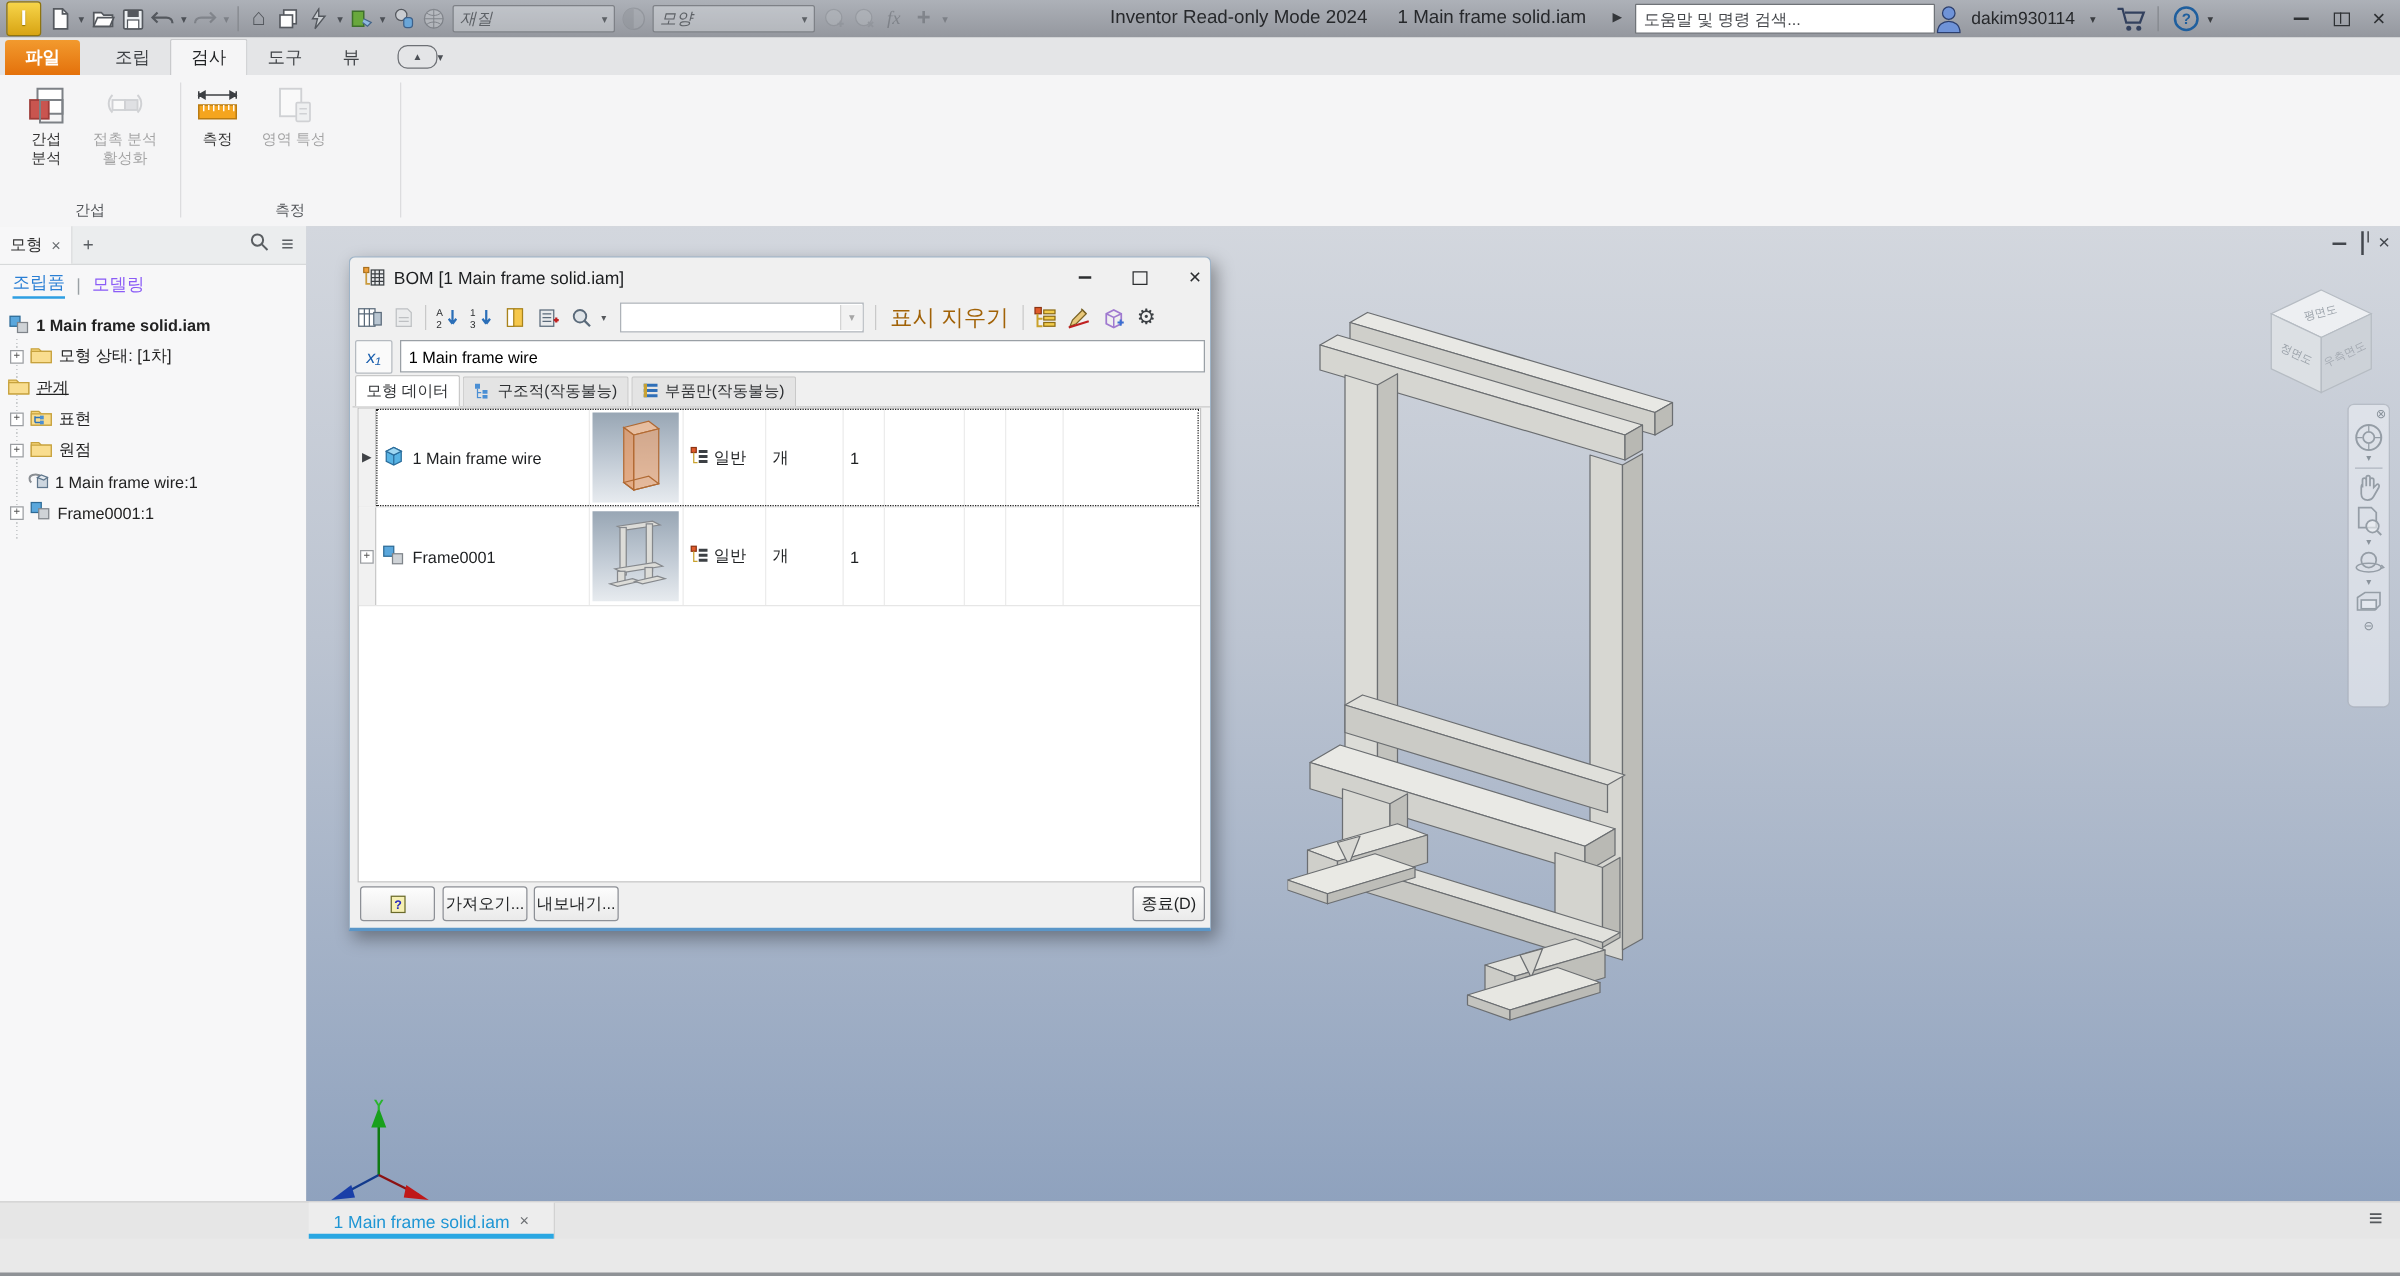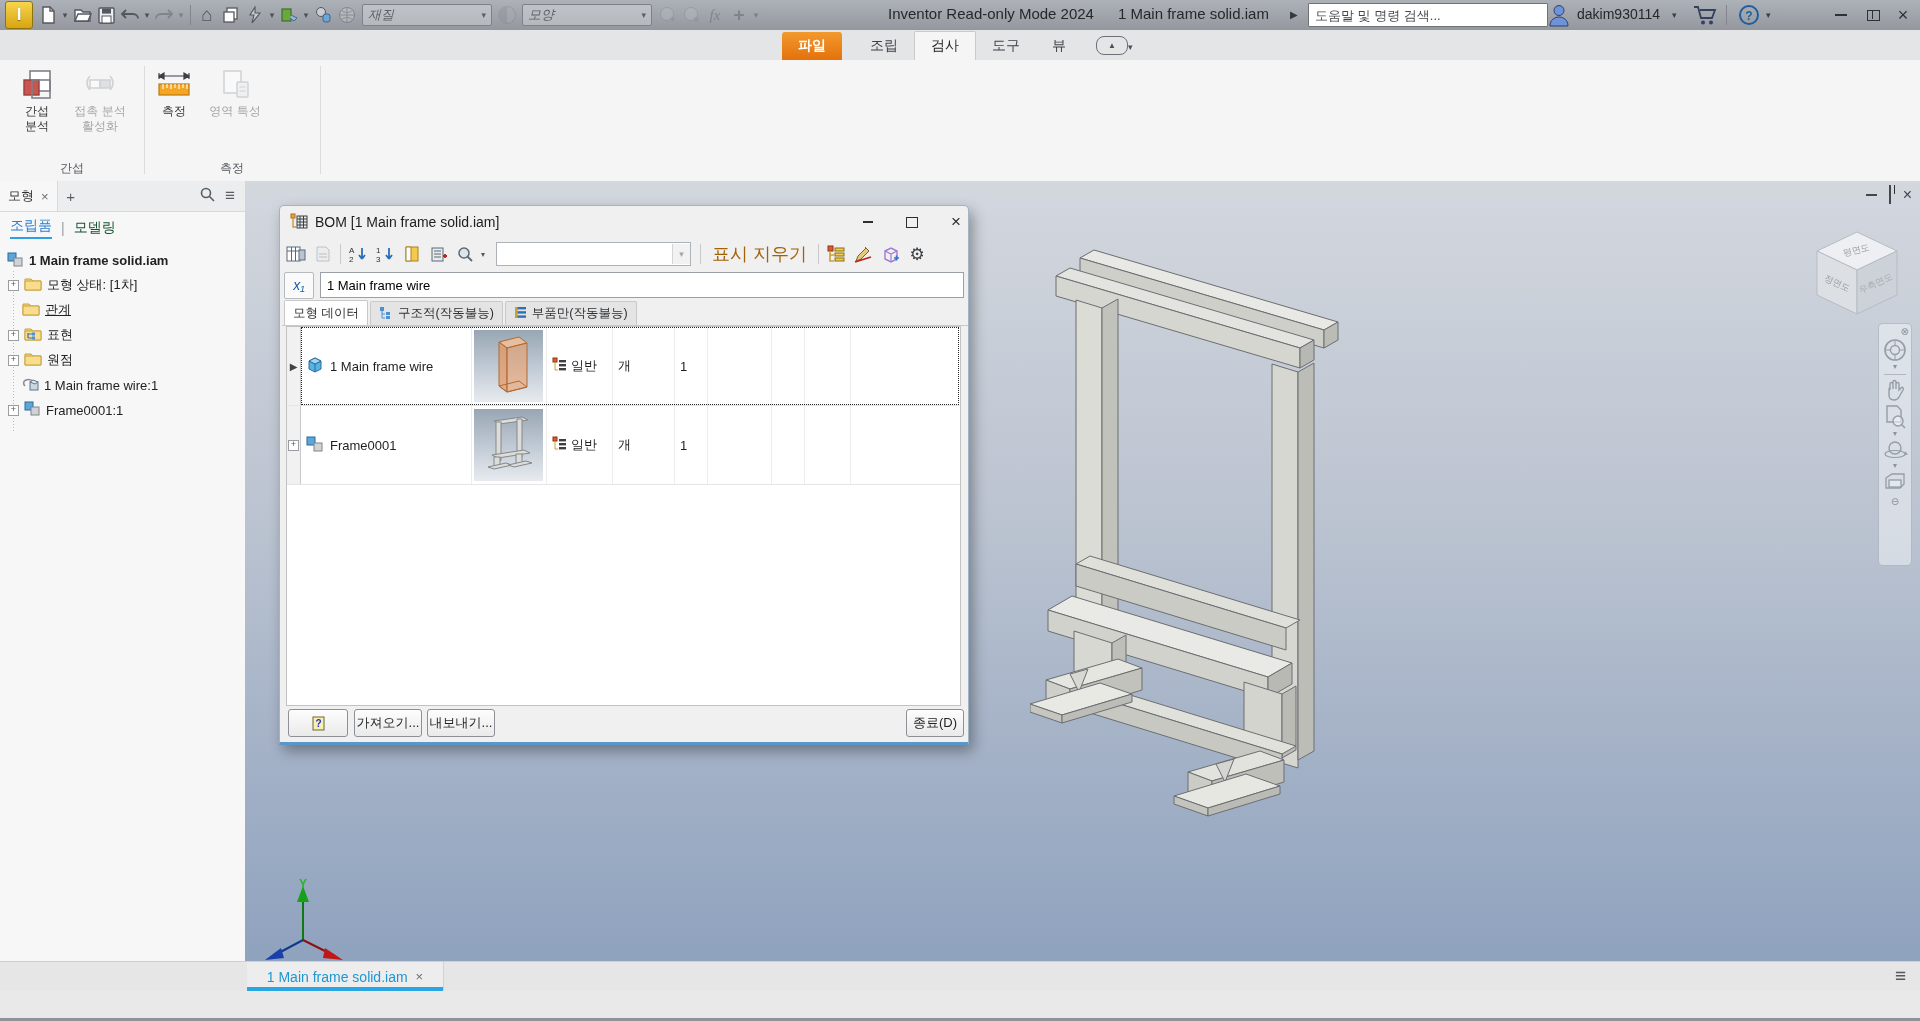--- a/index.html
+++ b/index.html
@@ -20,42 +20,42 @@
   .tb-doc{font-size:15px;color:#26282b;}
   .search-box{width:226px;height:22px;border:1px solid #6f7378;background:#fff;font-size:13px;padding:0 6px;border-radius:1px;}
   .search-box::placeholder{color:#3a3d41;opacity:.95;}
   .user-name{font-size:14px;color:#26282b;margin:0 20px 0 5px;}
   .winbtn{width:30px;height:24px;display:flex;align-items:center;justify-content:center;color:#2e3134;font-size:15px;}
   .winbar{width:12px;height:2px;background:#2e3134;}
   .winbox2{width:11px;height:9px;border:1.5px solid #2e3134;position:relative;}
   .winbox2:before{content:"";position:absolute;left:4px;top:-1px;width:1.5px;height:9px;background:#2e3134;}
 
   
-  .ribbon-tabs{left:0;top:30px;width:1920px;height:30px;background:#e4e5e7;display:flex;align-items:flex-end;border-bottom:0;justify-content:center;}
+  .ribbon-tabs{left:0;top:30px;width:1920px;height:30px;background:#e4e5e7;display:flex;align-items:flex-end;border-bottom:0;}
   .rtab{height:28px;display:flex;align-items:center;justify-content:center;font-size:14px;color:#3f4246;padding:0 16px;}
   .rtab.file{background:linear-gradient(#f29a2e,#e4710b);color:#fff;font-weight:bold;margin-left:4px;border-radius:3px 3px 0 0;}
   .rtab.active{background:#f5f5f6;border:1px solid #c9cacc;border-bottom:none;border-radius:2px 2px 0 0;color:#1f2123;}
   .ribbon-body{left:0;top:60px;width:1920px;height:121px;background:#f5f5f6;border-bottom:1px solid #cccdcf;}
   .rib-sep{position:absolute;top:6px;width:1px;height:108px;background:#dcdcde;}
   .bigbtn{position:absolute;top:6px;width:58px;display:flex;flex-direction:column;align-items:center;font-size:12px;color:#333;line-height:15px;text-align:center;}
   .bigbtn .bicon{width:36px;height:38px;display:flex;align-items:center;justify-content:center;}
   .grouplbl{position:absolute;top:98px;height:20px;font-size:12px;color:#53565a;display:flex;align-items:center;justify-content:center;}
   .pill{width:30px;height:17px;border:1px solid #6d7075;border-radius:8px;display:flex;align-items:center;justify-content:center;font-size:8px;color:#4c5056;}
 
   
   .browser{left:0;top:181px;width:245px;height:780px;background:#f7f7f8;border-right:1px solid #c6c8ca;}
   .bp-head{position:absolute;left:0;top:0;width:100%;height:30px;background:#ebedee;display:flex;align-items:center;border-bottom:1px solid #d7d9da;}
   .bp-tab{height:30px;background:#f7f7f8;display:flex;align-items:center;padding:0 8px;font-size:13px;color:#333;gap:7px;border-right:1px solid #d7d9da;}
   .bp-x{color:#6a6e72;font-size:13px;}
   .bp-plus{width:26px;display:flex;justify-content:center;color:#5a5e62;font-size:15px;}
   .bp-right{margin-left:auto;display:flex;align-items:center;gap:10px;padding-right:10px;color:#5a5e62;}
   .view-tabs{position:absolute;left:0;top:32px;width:100%;height:30px;display:flex;align-items:center;padding-left:10px;font-size:14px;gap:9px;}
   .vt-active{color:#2a7fd4;border-bottom:2px solid #2e9fe2;padding-bottom:2px;}
   .vt-div{color:#9aa0a4;}
-  .vt-other{color:#14532d;}
+  .vt-other{color:#8b5cf6;}
   .tree{position:absolute;left:0;top:68px;width:100%;}
   .trow{position:absolute;height:22px;display:flex;align-items:center;gap:5px;font-size:13px;color:#222;}
   .trow .exp{width:9px;height:9px;border:1px solid #9a9da1;background:#fff;font-size:9px;line-height:7px;text-align:center;color:#555;}
   .tguide{position:absolute;left:13px;width:1px;background:repeating-linear-gradient(#b9bcbe 0 1px,transparent 1px 3px);}
 
   
   .viewport{left:245px;top:181px;width:1675px;height:780px;background:linear-gradient(180deg,#d3d7de 0%,#bcc4d1 42%,#8fa2be 100%);overflow:hidden;}
   .vp-ctrl{position:absolute;top:5px;right:8px;display:flex;gap:12px;align-items:center;color:#43474d;}
   .navbar{position:absolute;right:8px;top:142px;width:32px;height:238px;background:rgba(243,246,249,.50);border:1px solid rgba(120,130,142,.38);border-radius:5px;display:flex;flex-direction:column;align-items:center;padding-top:3px;color:#89929b;}
   .navbar svg{opacity:.85;}
@@ -329,21 +329,21 @@
         <span>1 Main frame solid.iam</span>
       </div>
       <div class="trow" style="left:8px;top:25px;">
         <span class="exp">+</span>
         <span><svg width="18" height="15" viewBox="0 0 18 15">
               <path d="M1 3h6l2 2h8v9H1z" fill="#f6d478" stroke="#c7a23e"></path>
               <path d="M1 5h16v9H1z" fill="#f9dd8f" stroke="#c7a23e"></path>
             </svg></span>
         <span>모형 상태: [1차]</span>
       </div>
-      <div class="trow" style="left:22px;top:50px;text-decoration:underline;">
+      <div class="trow" style="left:6px;top:50px;text-decoration:underline;">
         <span><svg width="18" height="15" viewBox="0 0 18 15">
               <path d="M1 3h6l2 2h8v9H1z" fill="#f6d478" stroke="#c7a23e"></path>
               <path d="M1 5h16v9H1z" fill="#f9dd8f" stroke="#c7a23e"></path>
             </svg></span>
         <span>관계</span>
       </div>
       <div class="trow" style="left:8px;top:75px;">
         <span class="exp">+</span>
         <span><svg width="18" height="15" viewBox="0 0 18 15">
               <path d="M1 3h6l2 2h8v9H1z" fill="#f6d478" stroke="#c7a23e"></path>

